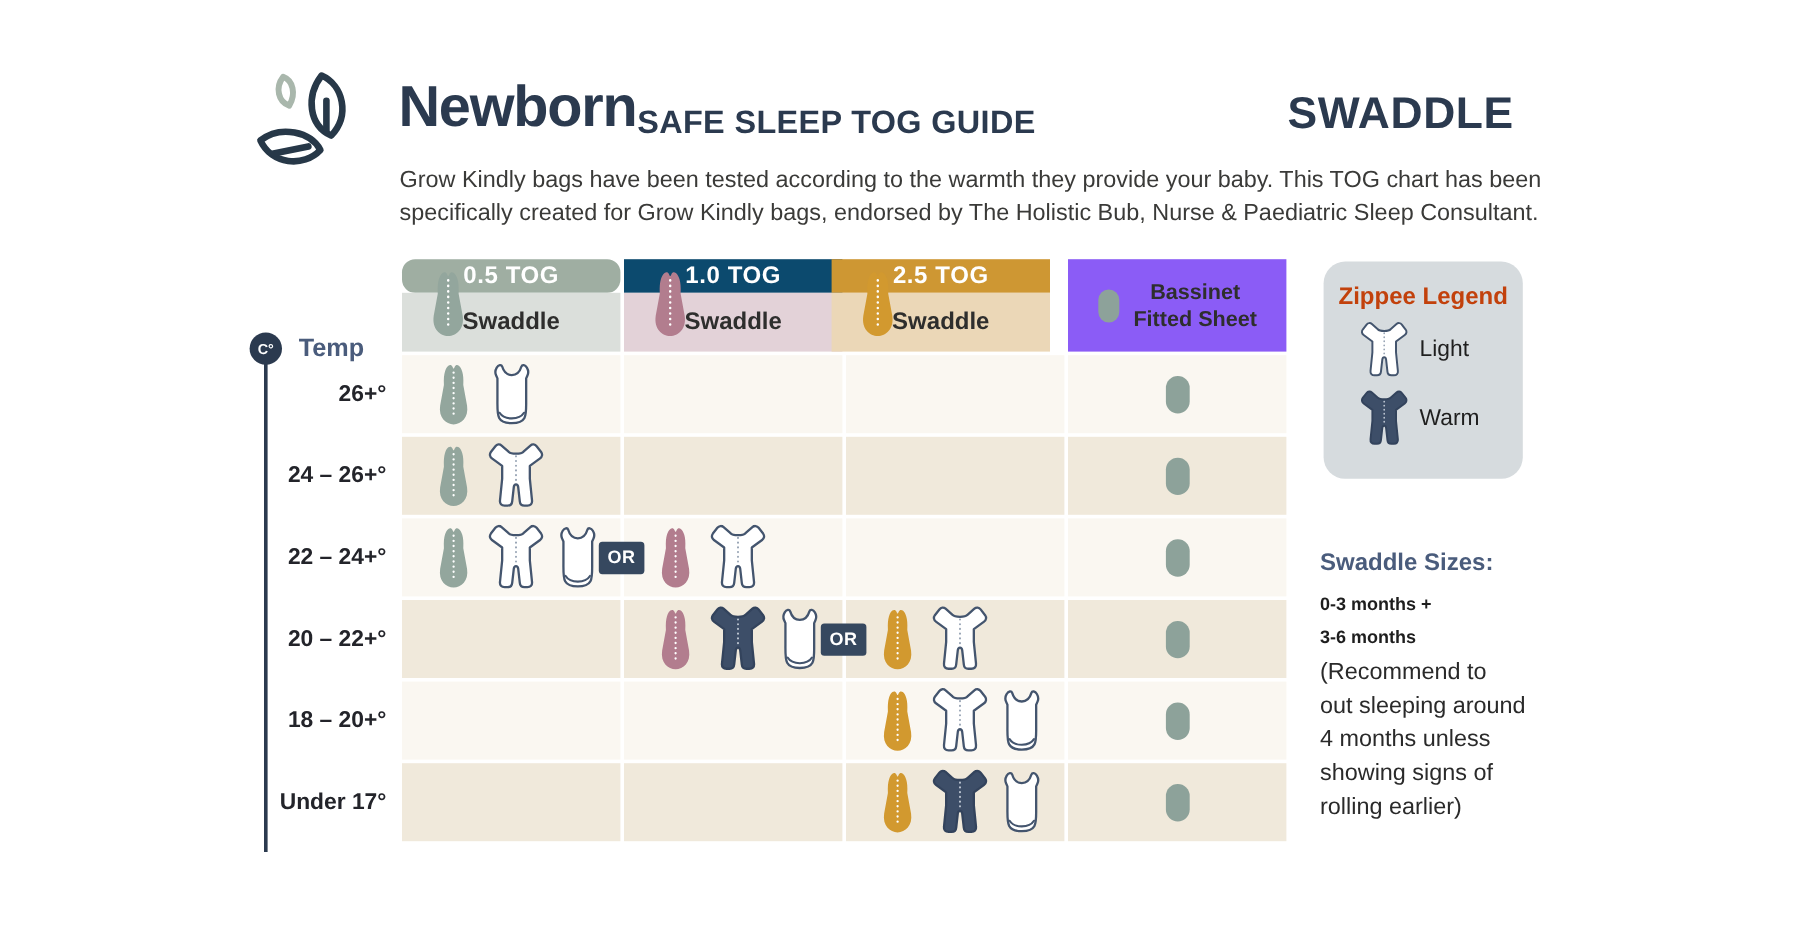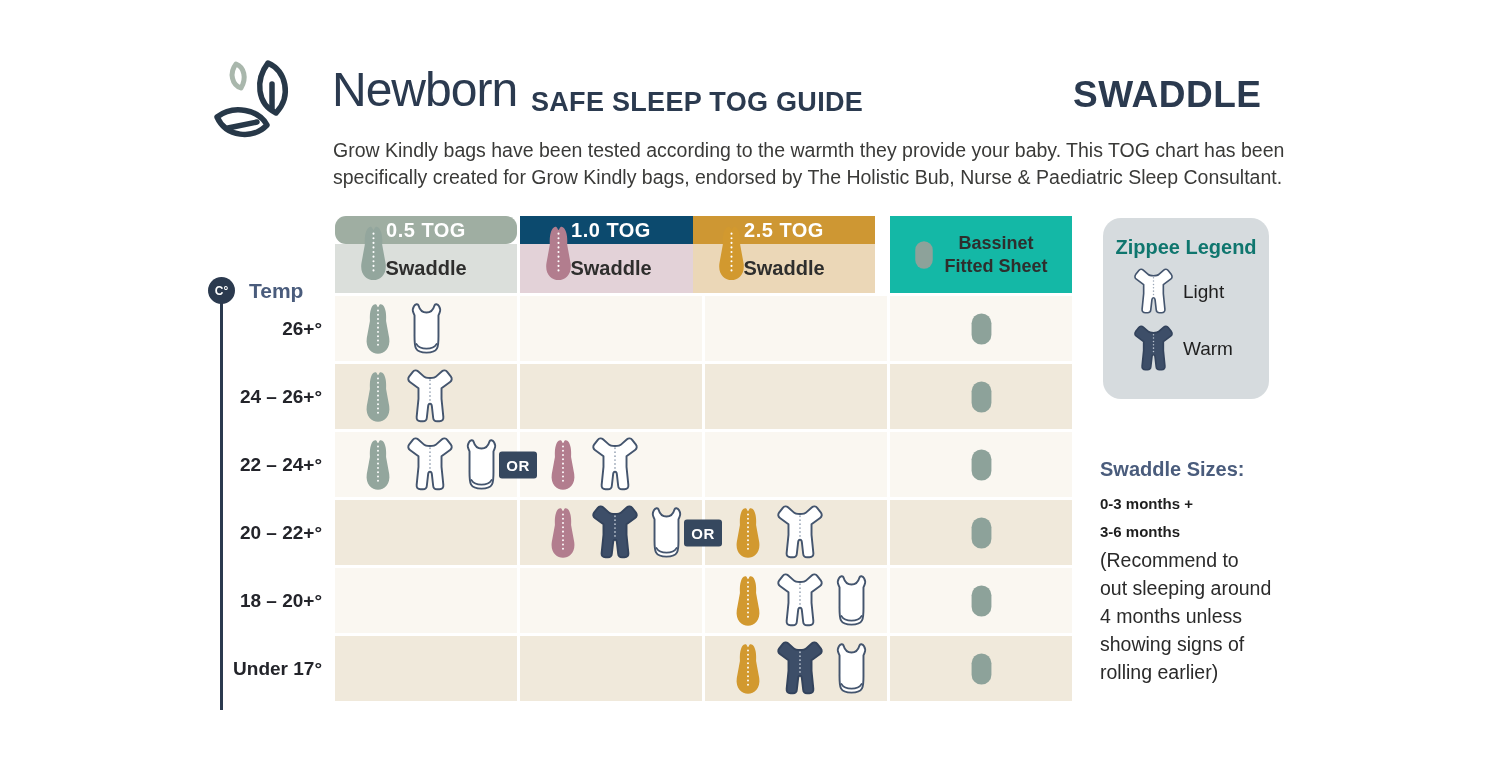--- a/index.html
+++ b/index.html
@@ -1,21 +1,21 @@
 <!DOCTYPE html>
 <html><head>
 <meta charset="utf-8">
 <style>
   html,body{margin:0;padding:0;background:#fff;}
   body{font-family:"Liberation Sans",sans-serif;}
   #page{position:relative;width:1500px;height:783px;background:#ffffff;overflow:hidden;}
 
   #logo{position:absolute;left:203px;top:52px;width:110px;height:114px;}
 
-  #title{position:absolute;left:332px;top:62px;font-size:48px;font-weight:400;color:#2B3A4F;letter-spacing:-1px;}
+  #title{position:absolute;left:332px;top:62px;font-size:48px;font-weight:700;color:#2B3A4F;letter-spacing:-1px;}
   #subtitle{position:absolute;left:531px;top:87px;font-size:27px;font-weight:600;color:#2B3A4F;letter-spacing:0.3px;}
   #right-title{position:absolute;left:1073px;top:74px;font-size:37px;font-weight:800;color:#2B3A4F;letter-spacing:0.5px;}
   #description{position:absolute;left:333px;top:137px;font-size:19.5px;line-height:26.5px;color:#3A3A38;}
 
   #axis-circle{position:absolute;left:208px;top:277px;width:27px;height:27px;border-radius:50%;
     background:#2B3A4F;color:#fff;display:flex;align-items:center;justify-content:center;
     font-size:12px;font-weight:700;z-index:2;}
   #axis-line{position:absolute;left:220px;top:300px;width:3px;height:410px;background:#2B3A4F;}
   #axis-label{position:absolute;left:249px;top:277px;height:27px;line-height:27px;font-weight:800;font-size:21px;color:#4A5C7C;}
 
@@ -38,21 +38,21 @@
   .tcell{position:absolute;top:0;width:182px;height:65px;display:flex;align-items:center;
     padding-left:22px;gap:7px;box-sizing:border-box;}
   .tcell.center{justify-content:center;padding-left:0;}
   .cicon{display:flex;align-items:center;}
   .cicon svg{display:block;}
   .or-badge{position:absolute;right:-20px;top:50%;transform:translateY(-50%);
     background:#36485F;color:#fff;font-weight:800;font-size:15px;width:38px;height:27px;
     display:flex;align-items:center;justify-content:center;border-radius:3px;z-index:3;letter-spacing:0.5px;}
 
   #legend{position:absolute;left:1103px;top:218px;width:166px;height:181px;background:#D6DBDE;border-radius:18px;}
-  #legend-title{text-align:center;padding-top:18px;font-weight:800;font-size:20px;color:#0f766e;}
+  #legend-title{text-align:center;padding-top:18px;font-weight:800;font-size:20px;color:#c2410c;}
   .legend-item{display:flex;align-items:center;gap:9px;padding-left:30px;margin-top:9px;}
   .legend-label{font-size:19px;color:#1F1F1F;font-weight:500;}
 
   #notes{position:absolute;left:1100px;top:458px;width:215px;}
   #notes-title{font-weight:800;font-size:20px;color:#4A5C7C;margin-bottom:9px;}
   .note-bold{font-weight:700;font-size:15px;color:#1E1E1E;line-height:28px;}
   .note-body{font-weight:400;font-size:19.5px;color:#2A2A2A;line-height:28px;}
 </style>
 </head>
 <body>
@@ -120,21 +120,21 @@
           <span class="htog">2.5 TOG</span>
         </div>
         <div class="hlight" style="background: rgb(235, 215, 183);">
           <span class="hswaddle">Swaddle</span>
         </div>
         <span class="hicon"><svg width="45" height="62" viewBox="0 0 44 60">
     <path d="M13.5,22 C13.2,16.5 13.6,12.8 14.4,10.2 C15.1,7.7 16.2,5.8 17.4,5 C18.9,4 20.3,4.4 21,6 L21.5,7.1 C21.8,7.7 22.2,7.7 22.5,7.1 L23,6 C23.7,4.4 25.1,4 26.6,5 C27.8,5.8 28.9,7.7 29.6,10.2 C30.4,12.8 30.8,16.5 30.5,22 L33.8,40 C35.4,50.8 28.6,56.5 22,56.5 C15.4,56.5 8.6,50.8 10.2,40 Z" fill="#D2992F"></path>
     <line x1="22" y1="11" x2="22" y2="51" stroke="#ffffff" stroke-width="2" stroke-dasharray="0.1 4.4" stroke-linecap="round"></line>
   </svg></span>
       </div>
-      <div class="hcell hsheet" style="left: 555px; background: #14b8a6;">
+      <div class="hcell hsheet" style="left: 555px; background: #8b5cf6;">
         <span class="cicon">
           <svg width="20" height="30" viewBox="0 0 24 36">
     <rect x="1.5" y="1.5" width="21" height="33" rx="10.5" fill="#8DA29A"></rect>
   </svg>
         </span>
         <div class="hsheet-label">
           <div>Bassinet</div>
           <div>Fitted Sheet</div>
         </div>
       </div>

